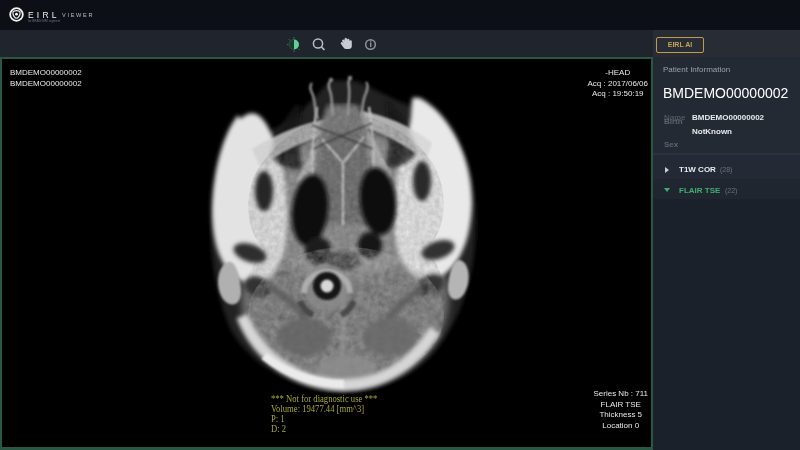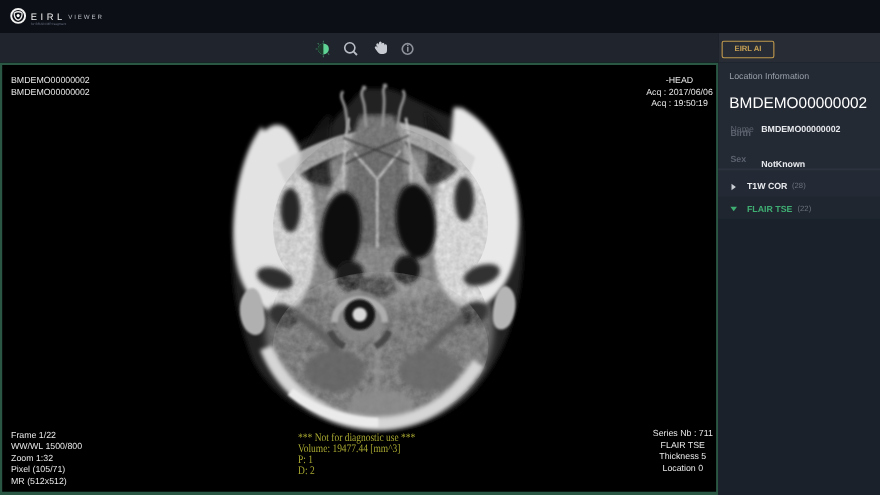--- a/index.html
+++ b/index.html
@@ -161,33 +161,32 @@
         <path d="M 148 44 C 148 34, 150 26, 149 16 C 148 11, 149 8, 151 7"></path>
         <path d="M 161 46 C 163 38, 162 30, 166 22 C 168 17, 168 13, 166 11"></path>
         <circle cx="131" cy="9" r="2.2" fill="#8e8e8e" stroke="none"></circle>
         <circle cx="150" cy="7" r="2.2" fill="#909090" stroke="none"></circle>
         <path d="M 112 54 C 130 62, 152 68, 172 78" stroke="#3a3a3a" stroke-width="1.6" opacity="0.85"></path>
         <path d="M 172 52 C 154 60, 132 68, 114 78" stroke="#3a3a3a" stroke-width="1.6" opacity="0.85"></path>
       </g>
     </svg>
     <div class="ov" style="left:8px;top:9px;">BMDEMO00000002<br>BMDEMO00000002</div>
     <div class="ov ovr" style="right:3px;top:9px;">-HEAD<br>Acq : 2017/06/06<br>Acq : 19:50:19</div>
-    <div class="ov" style="left:8px;bottom:4px;">Frame 1/22<br>WW/WL 1500/800<br>Zoom 1:32<br>Pixel (105/71)<br>MR (512x512)</div>
     <div class="ov ovr" style="right:3px;bottom:16px;">Series Nb : 711<br>FLAIR TSE<br>Thickness 5<br>Location 0</div>
     <div class="ov yellow" style="left:269px;bottom:13px;">*** Not for diagnostic use ***<br>Volume: 19477.44 [mm^3]<br>P: 1<br>D: 2</div>
   </div>
 
   <div class="panel">
-    <div style="position:absolute;left:10px;top:8px;color:#9aa0ab;font-size:8px;">Location Information</div>
+    <div style="position:absolute;left:10px;top:8px;color:#9aa0ab;font-size:8px;">Patient Information</div>
     <div style="position:absolute;left:10px;top:28px;color:#fff;font-size:14px;">BMDEMO00000002</div>
     <div style="position:absolute;left:11px;top:56px;color:#5c6470;font-size:8px;font-weight:normal;">Name</div>
     <div style="position:absolute;left:39px;top:56px;color:#e8eaee;font-size:8px;font-weight:bold;">BMDEMO00000002</div>
     <div style="position:absolute;left:11px;top:60px;color:#5c6470;font-size:8px;font-weight:bold;">Birth</div>
     <div style="position:absolute;left:11px;top:83px;color:#5c6470;font-size:8px;font-weight:bold;">Sex</div>
-    <div style="position:absolute;left:39px;top:88px;color:#e8eaee;font-size:8px;font-weight:bold;">NotKnown</div>
+    <div style="position:absolute;left:39px;top:70px;color:#e8eaee;font-size:8px;font-weight:bold;">NotKnown</div>
     <div style="position:absolute;left:0;top:96px;width:147px;height:2px;background:#2c333f;"></div>
     <div style="position:absolute;left:0;top:98px;width:147px;height:24px;background:#242a35;padding-left:36px;">
       <span style="position:absolute;left:12px;top:12px;width:0;height:0;border-left:4px solid #c9cdd4;border-top:3px solid transparent;border-bottom:3px solid transparent;"></span>
       <span style="position:absolute;left:26px;top:10px;color:#e8eaee;font-size:8px;font-weight:bold;">T1W COR</span>
       <span style="position:absolute;left:67px;top:11px;color:#6a727e;font-size:7px;">(28)</span>
     </div>
     <div style="position:absolute;left:0;top:122px;width:147px;height:20px;background:#20262f;">
       <span style="position:absolute;left:11px;top:9px;width:0;height:0;border-top:4px solid #3fae73;border-left:3px solid transparent;border-right:3px solid transparent;"></span>
       <span style="position:absolute;left:26px;top:7px;color:#3fae73;font-size:8px;font-weight:bold;">FLAIR TSE</span>
       <span style="position:absolute;left:72px;top:8px;color:#6a727e;font-size:7px;">(22)</span>

